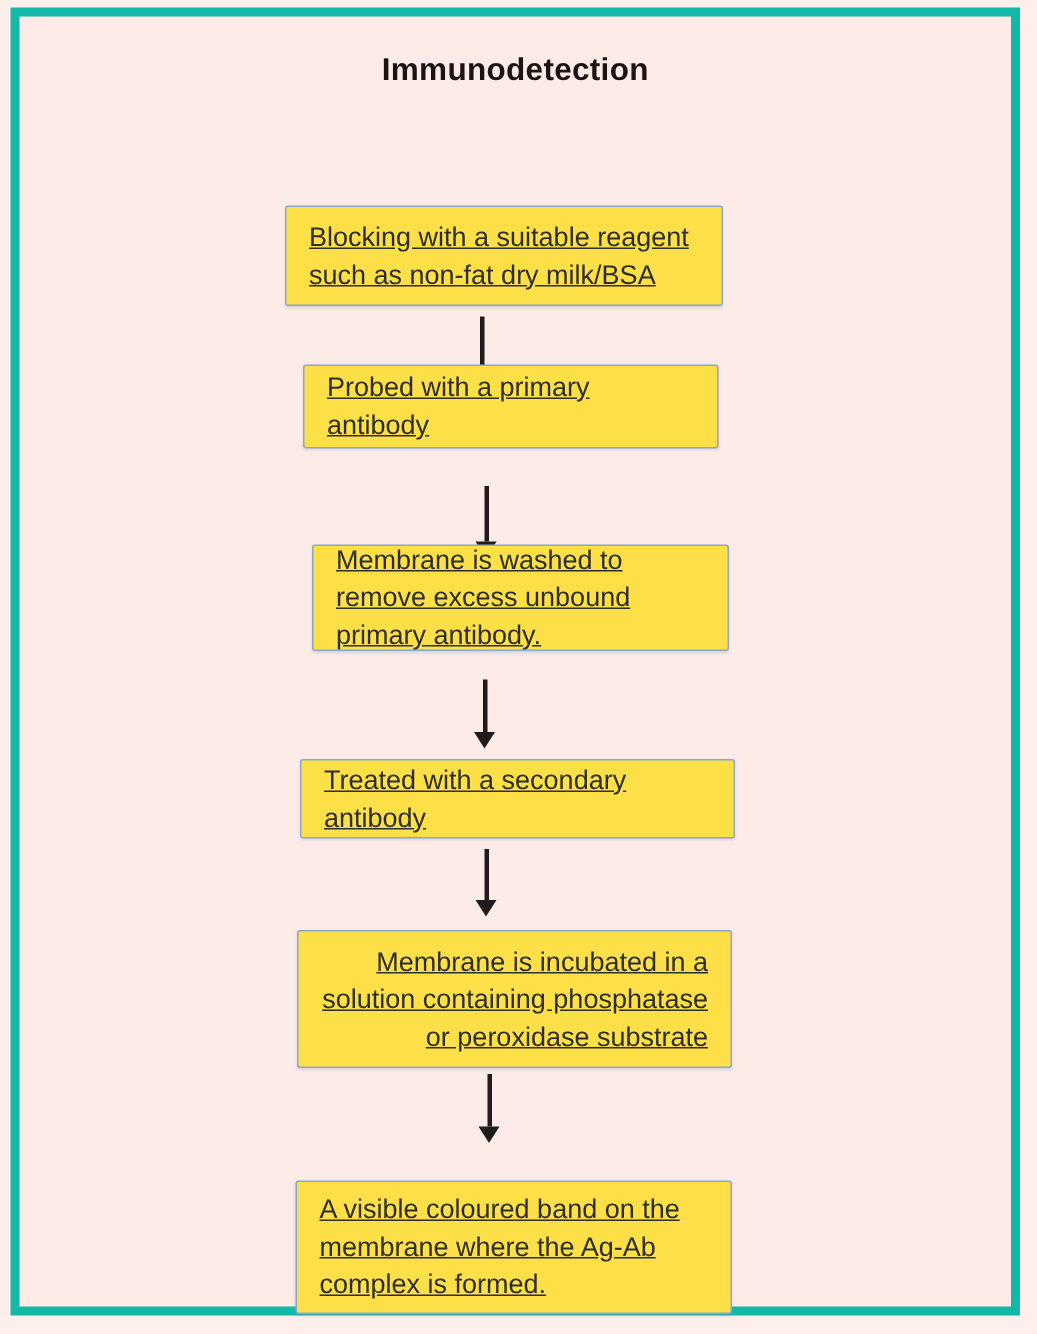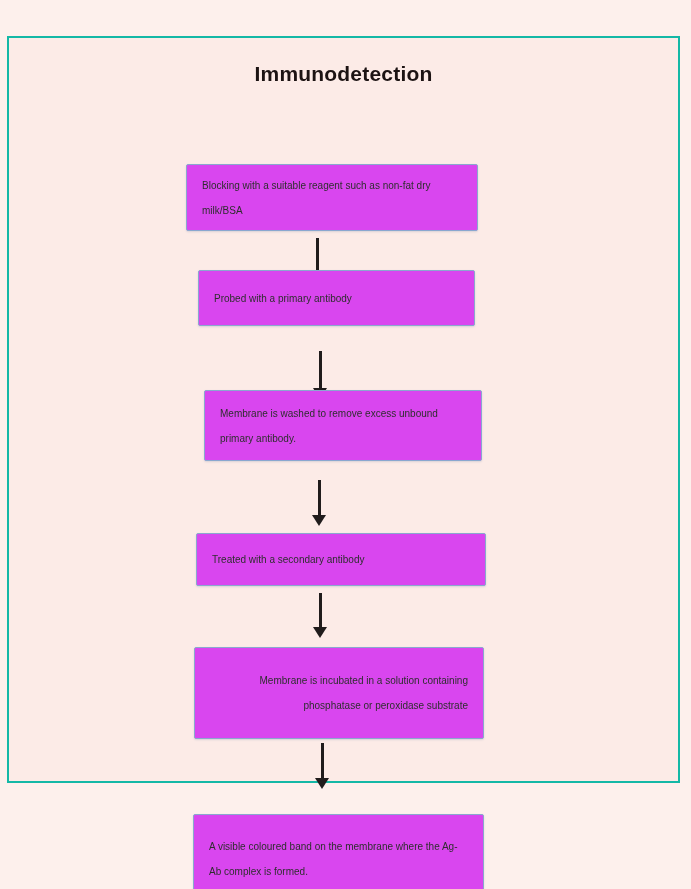--- a/index.html
+++ b/index.html
@@ -9,51 +9,51 @@
     height: 889px;
     background: #fdf0ec;
     font-family: "Liberation Sans", "DejaVu Sans", sans-serif;
     overflow: hidden;
   }
   .frame {
     position: absolute;
     left: 7px;
     top: 5px;
     width: 673px;
-    height: 747px;
+    height: 872px;
     background: #fcebe7;
-    border: 2px solid #14b8a6;
+    border: 6px solid #14b8a6;
     box-sizing: border-box;
-    margin-top: 31px;
   }
   .title {
     position: absolute;
     left: 0;
     top: 24px;
     width: 100%;
     text-align: center;
     font-size: 21px;
     font-weight: bold;
     color: #1c1313;
     letter-spacing: 0.2px;
   }
   .step-box {
     position: absolute;
     box-sizing: border-box;
-    background: #d946ef;
+    background: #fde047;
     border: 1.5px solid #8aa7cf;
     border-radius: 2px;
     display: flex;
     flex-direction: column;
     justify-content: center;
     padding: 6px 15px;
-    font-size: 10px;
+    font-size: 18px;
     line-height: 25px;
     color: #2e2e2e;
     box-shadow: 0 1px 2px rgba(120,140,170,0.25);
+    text-decoration: underline;
   }
   .arrow {
     position: absolute;
     display: flex;
     flex-direction: column;
     align-items: center;
   }
   .arrow .stem {
     width: 3px;
     flex: 1;

